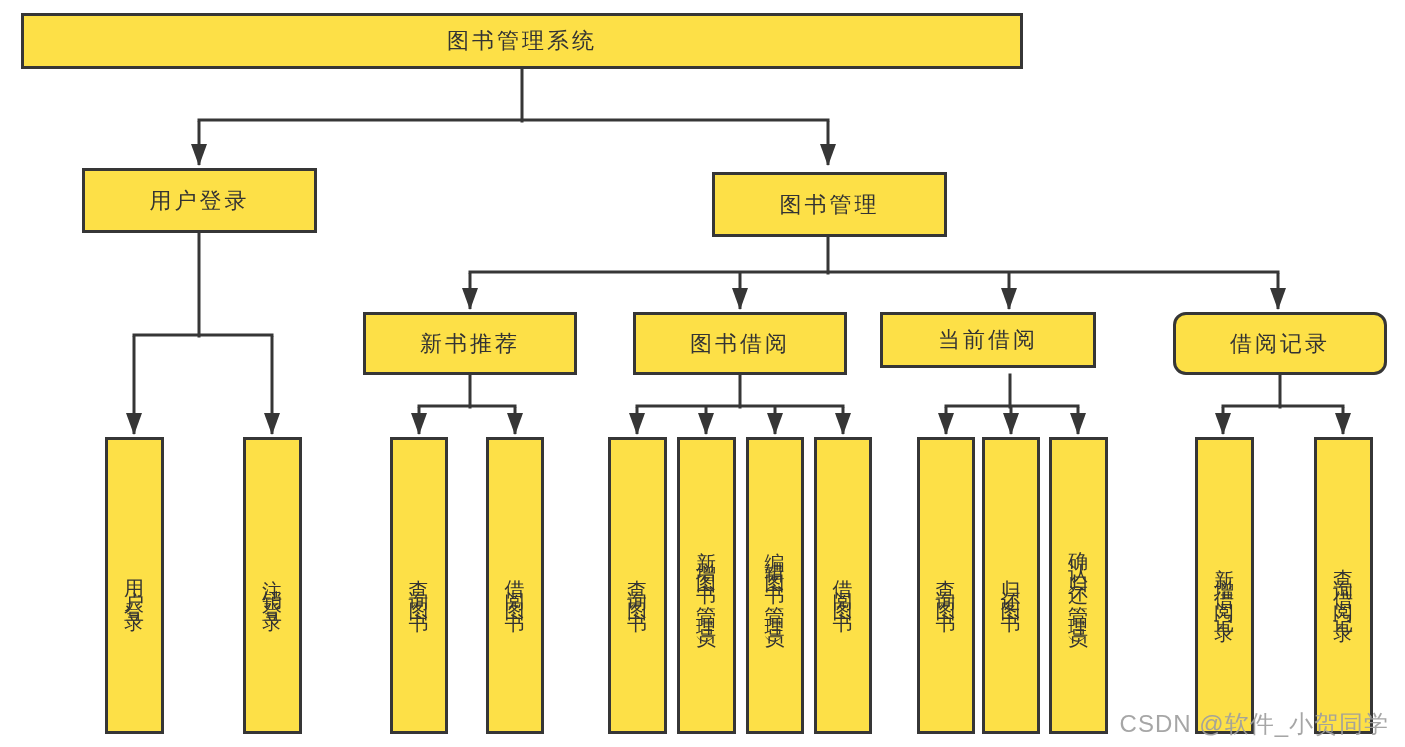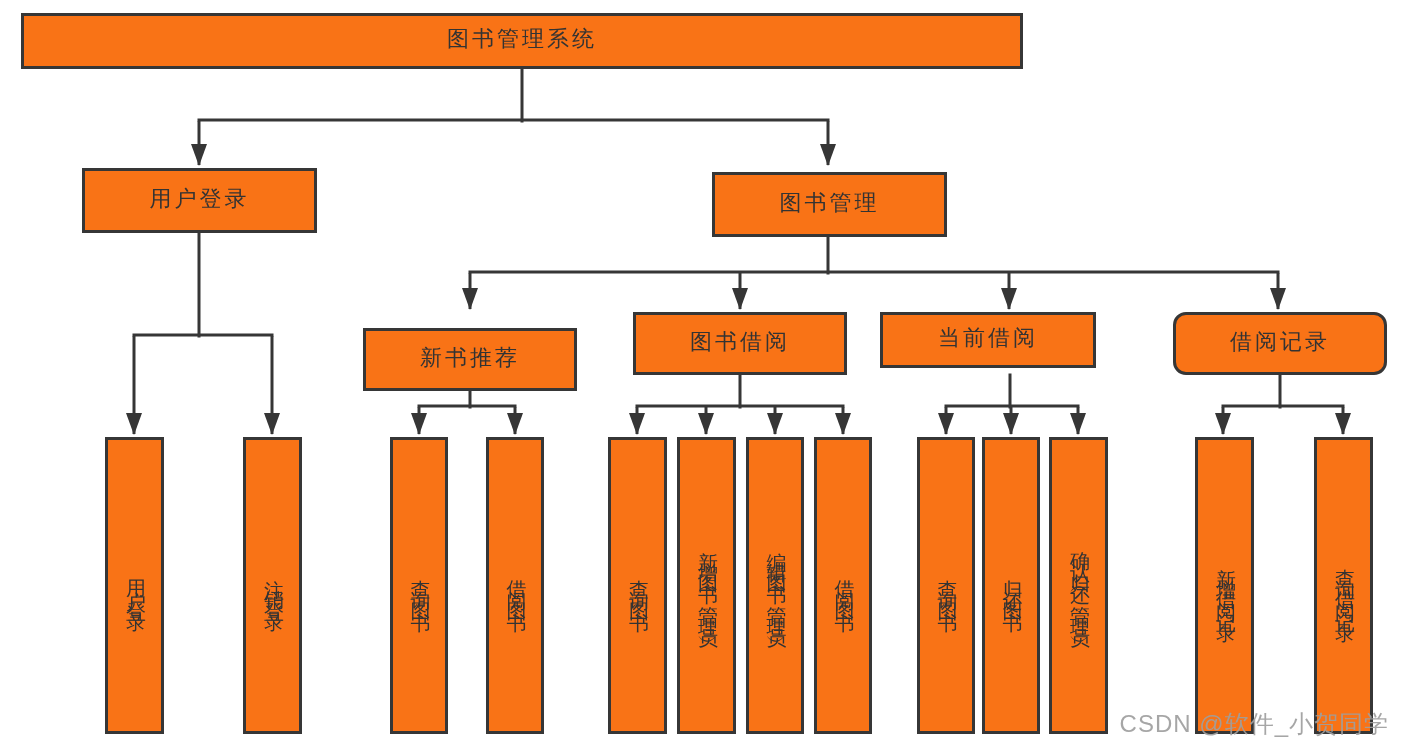--- a/index.html
+++ b/index.html
@@ -13,27 +13,26 @@
     overflow: hidden;
   }
   #wires {
     position: absolute;
     left: 0; top: 0;
     z-index: 1;
   }
   .node {
     position: absolute;
     box-sizing: border-box;
-    background: #f97316;
+    background: #fde047;
     border: 3px solid #363636;
     display: flex;
     align-items: center;
     justify-content: center;
     z-index: 2;
-    font-family: Liberation Mono, monospace;
   }
   .hlabel {
     font-size: 22px;
     letter-spacing: 3px;
     line-height: 1;
     white-space: nowrap;
   }
   .vnode { z-index: 2; }
   .vlabel {
     writing-mode: vertical-rl;
@@ -112,21 +111,21 @@
     <span class="hlabel">图书管理系统</span>
   </div>
 
   <div class="node" style="left:82px; top:168px; width:235px; height:65px;">
     <span class="hlabel">用户登录</span>
   </div>
   <div class="node" style="left:712px; top:172px; width:235px; height:65px;">
     <span class="hlabel">图书管理</span>
   </div>
 
-  <div class="node" style="left:363px; top:312px; width:214px; height:63px;margin-top:16px;">
+  <div class="node" style="left:363px; top:312px; width:214px; height:63px;">
     <span class="hlabel">新书推荐</span>
   </div>
   <div class="node" style="left:633px; top:312px; width:214px; height:63px;text-align:right;">
     <span class="hlabel">图书借阅</span>
   </div>
   <div class="node" style="left:880px; top:312px; width:216px; height:56px;">
     <span class="hlabel">当前借阅</span>
   </div>
   <div class="node" style="left:1173px; top:312px; width:214px; height:63px;border-radius:13px;">
     <span class="hlabel">借阅记录</span>

